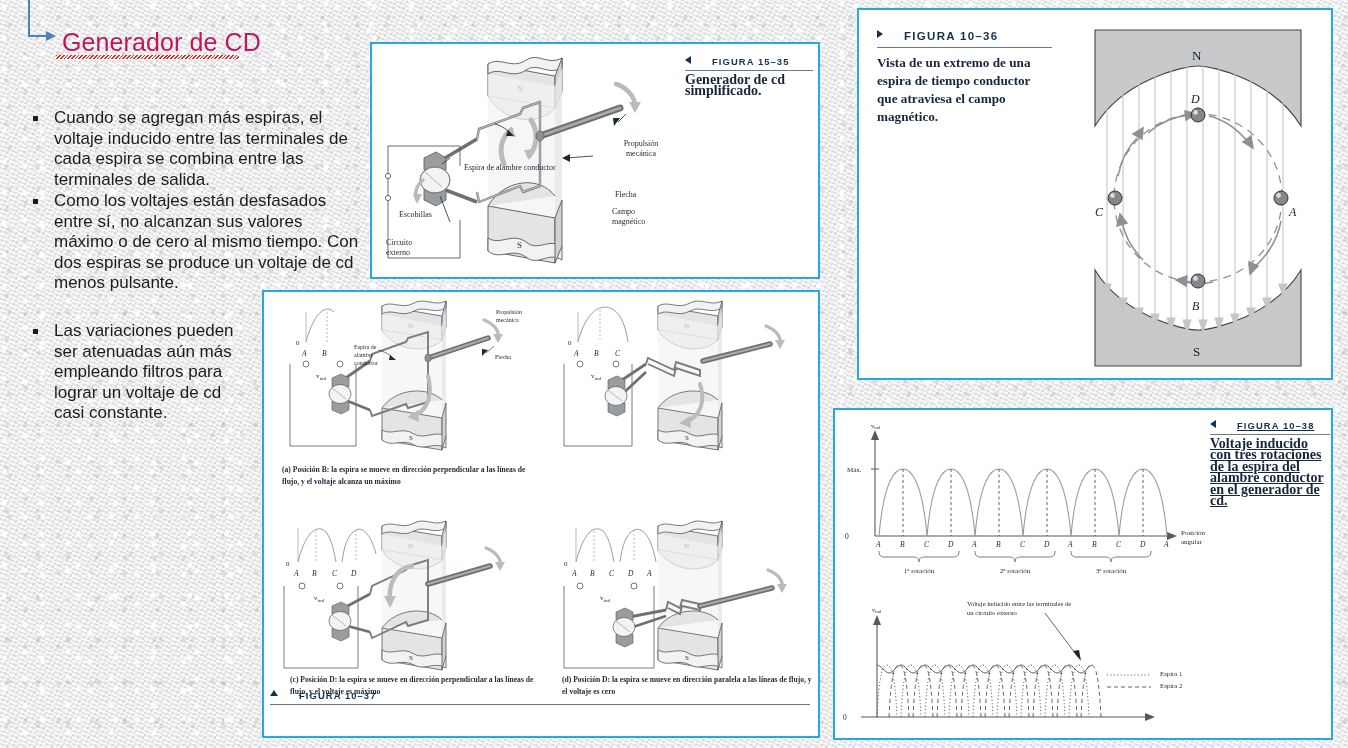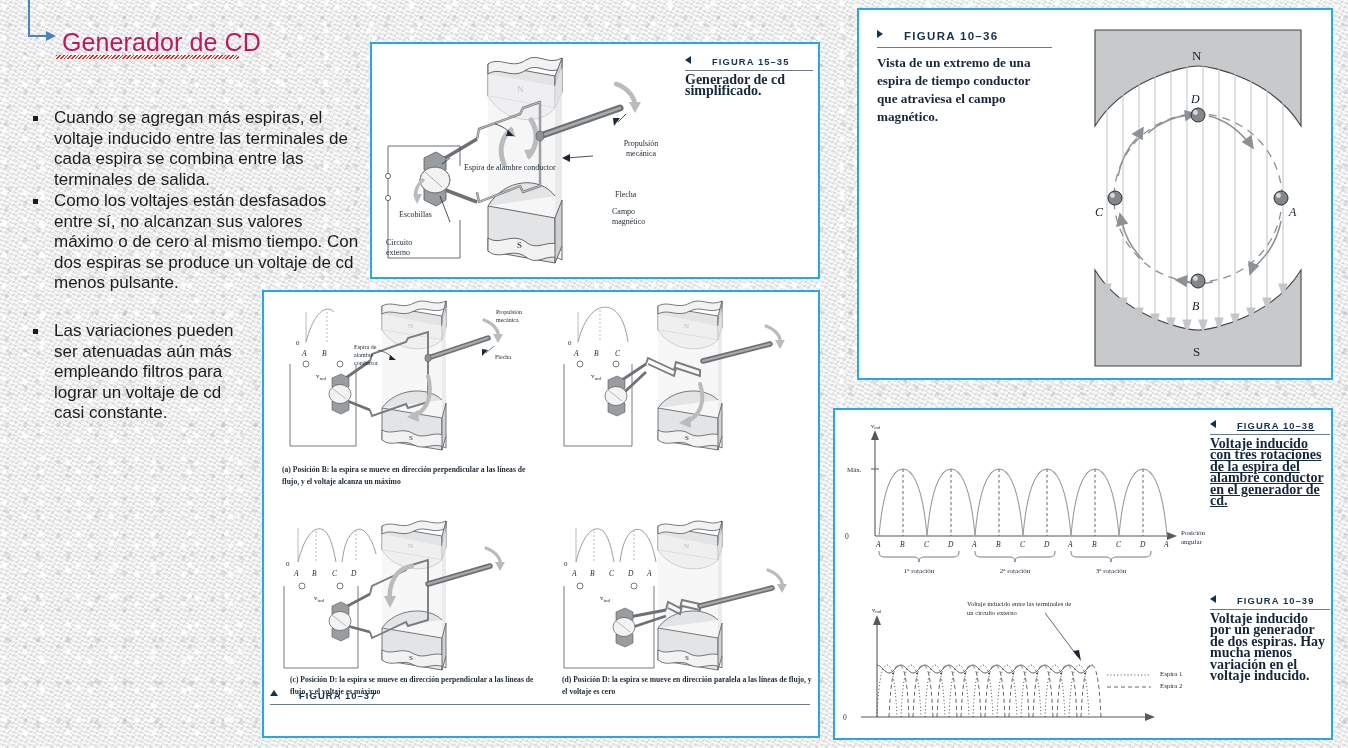--- a/index.html
+++ b/index.html
@@ -627,21 +627,13 @@
 
     <g>
       <line x1="266" y1="80" x2="310" y2="80" stroke="#3b4045" stroke-width=".8" stroke-dasharray="1.2 2.2"></line>
       <line x1="266" y1="92" x2="310" y2="92" stroke="#3b4045" stroke-width=".8" stroke-dasharray="4 3"></line>
     </g>
   </svg>
   <div class="mono-label xs" style="left:132px;top:190px;width:110px;white-space:normal;line-height:8.6px;font-size:6.6px;">Voltaje inducido entre las terminales de un circuito externo</div>
   <div class="mono-label xs" style="left:325px;top:260px;font-size:6.8px;">Espira 1</div>
   <div class="mono-label xs" style="left:325px;top:272px;font-size:6.8px;">Espira 2</div>
 
-  <div class="abs figcap" id="fig39-cap">
-    <div class="head">
-      <span class="tri tri-left"></span>
-      <span>FIGURA 10–39</span>
-    </div>
-    <div class="rule"></div>
-    <div class="body">Voltaje inducido por un generador de dos espiras. Hay mucha menos variación en el voltaje inducido.</div>
-  </div>
 </div>
 
 </body></html>

